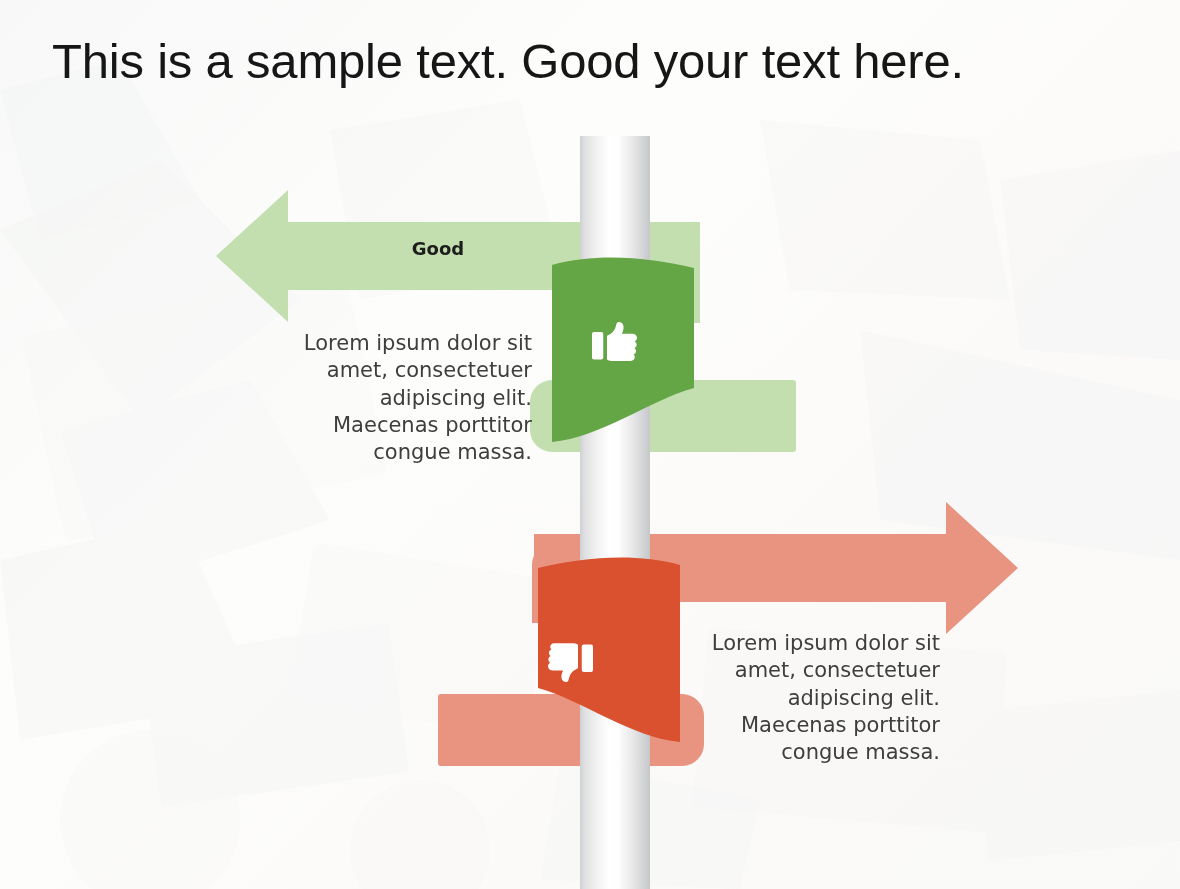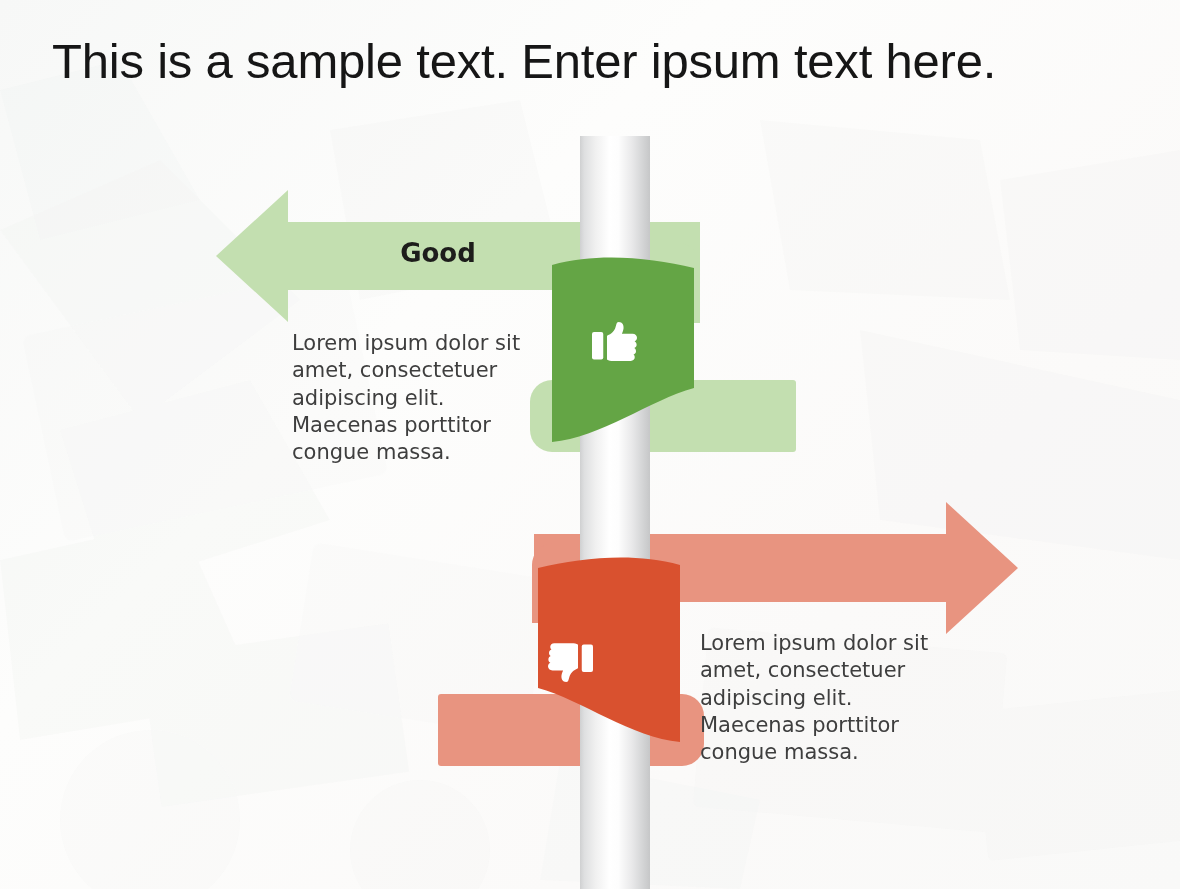--- a/index.html
+++ b/index.html
@@ -70,33 +70,33 @@
     width: 1180px;
     height: 889px;
     overflow: visible;
   }
   .layer-back  { z-index: 10; }
   .layer-front { z-index: 30; }
 
   
   .head-label {
     position: absolute;
-    font-size: 26px;
+    font-size: 18px;
     font-weight: bold;
     color: #1d1d1b;
     text-align: center;
     z-index: 25;
     font-family: "DejaVu Sans", sans-serif;
   }
   .body-text {
     position: absolute;
     font-size: 21px;
     line-height: 1.30;
     color: #3e3e3e;
-    text-align: left;
+    text-align: right;
     z-index: 25;
     font-family: "DejaVu Sans", sans-serif;
   }
 
   #good-label { left: 330px; top: 238px; width: 216px; }
   #good-body  { left: 292px; top: 330px; width: 240px; }
   #bad-label  { left: 688px; top: 556px; width: 216px; }
   #bad-body   { left: 700px; top: 630px; width: 240px; }
 </style>
 </head>
@@ -129,21 +129,21 @@
         <polygon points="0,90 120,60 200,200 40,240"></polygon>
         <polygon points="560,760 760,800 740,889 540,880"></polygon>
       </g>
       <g opacity="0.12" fill="#dfe3e6">
         <rect x="40" y="300" width="330" height="210" rx="8" transform="rotate(-12 205 405)"></rect>
         <rect x="300" y="560" width="240" height="160" rx="8" transform="rotate(9 420 640)"></rect>
       </g>
     </svg>
   </div>
 
-  <div class="title">This is a sample text. Enter ipsum text here.</div>
+  <div class="title">This is a sample text. Good your text here.</div>
 
   <svg class="vec layer-back" viewBox="0 0 1180 889">
 
     <g>
       <path d="M216,256 L288,190 L288,222 L700,222 L700,290 L288,290 L288,322 Z" fill="#c3dfb0"></path>
     </g>
 
     <g>
       <path d="M552,243 h126 a22,22 0 0 1 22,22 v58 h-148 Z" fill="#c3dfb0"></path>
     </g>

